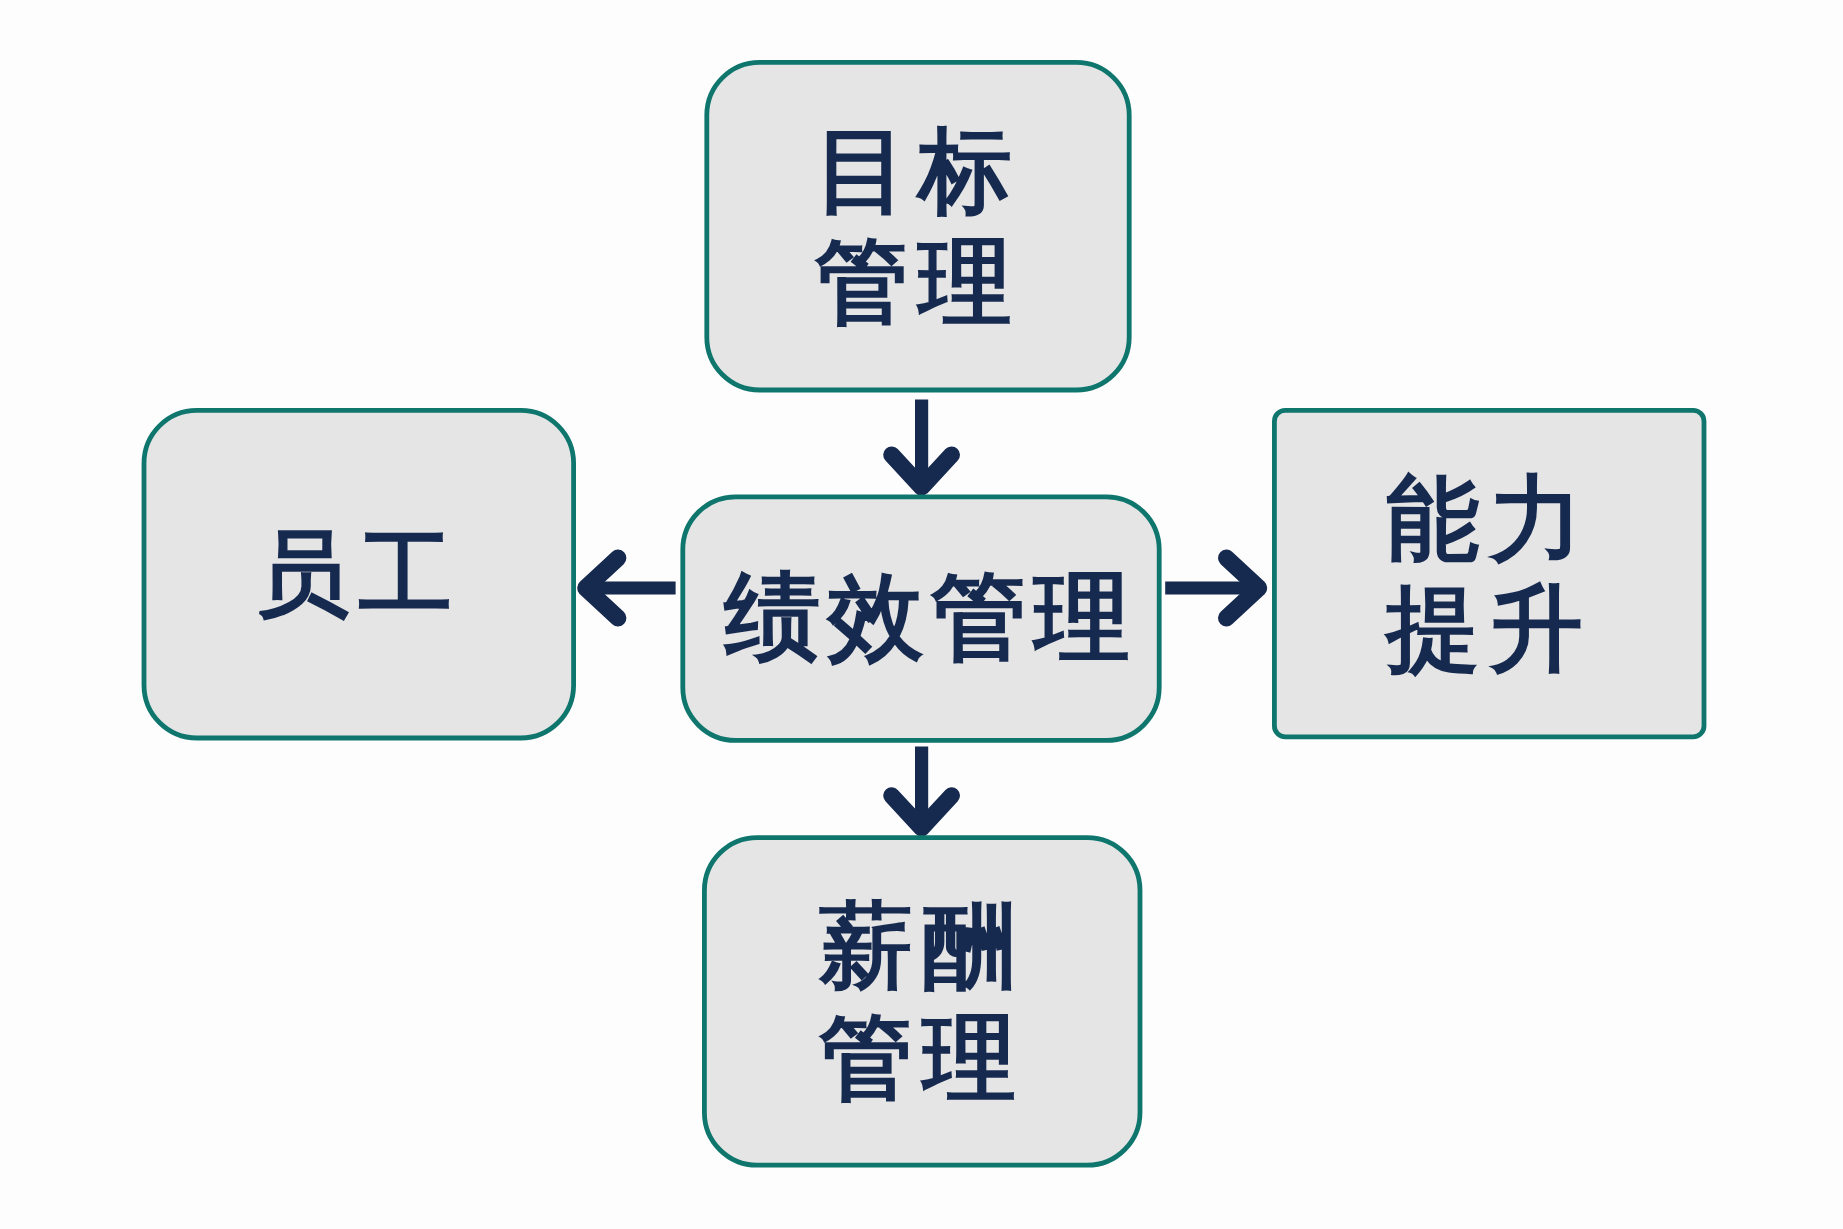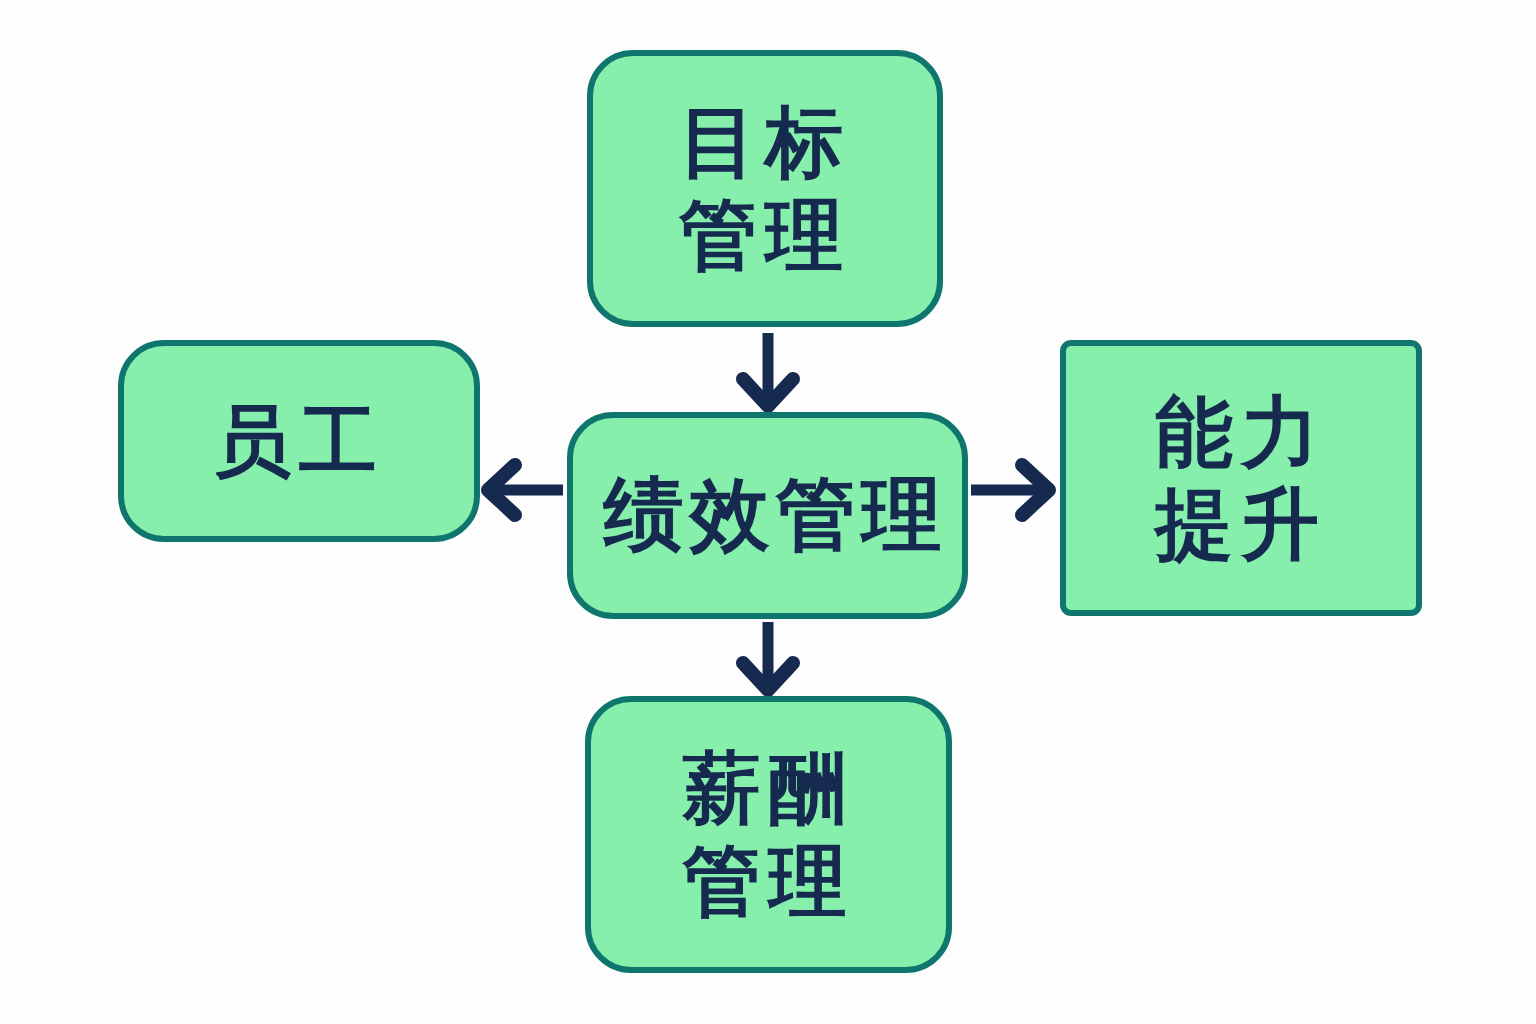--- a/index.html
+++ b/index.html
@@ -13,23 +13,23 @@
   }
   .canvas {
     position: relative;
     width: 1536px;
     height: 1024px;
     background: #fdfdfd;
   }
   .node {
     position: absolute;
     box-sizing: border-box;
-    border: 6px solid #0f766e;
+    border: 4px solid #0f766e;
     border-radius: 46px;
-    background: #86efac;
+    background: #e5e5e5;
     display: flex;
     flex-direction: column;
     align-items: center;
     justify-content: center;
     color: #16294e;
     font-weight: 700;
     text-align: center;
   }
   .node .line {
     font-size: 78px;
@@ -38,21 +38,21 @@
     color: #16294e;
     white-space: nowrap;
   }
   .node.center .line {
     font-size: 80px;
     letter-spacing: 6px;
     margin-left: 16px;
   }
   #node-top    { left: 587px; top: 50px;  width: 356px; height: 277px; }
   #node-center { left: 567px; top: 412px; width: 401px; height: 207px; }
-  #node-left   { left: 118px; top: 340px; width: 362px; height: 202px; }
+  #node-left   { left: 118px; top: 340px; width: 362px; height: 277px; }
   #node-right  { left: 1060px; top: 340px; width: 362px; height: 276px; border-radius: 11px; }
   #node-bottom { left: 585px; top: 696px; width: 367px; height: 277px; align-items: center; }
   .arrow-layer {
     position: absolute;
     left: 0; top: 0;
     width: 1536px;
     height: 1024px;
     pointer-events: none;
   }
   .arrow-layer path, .arrow-layer line {

